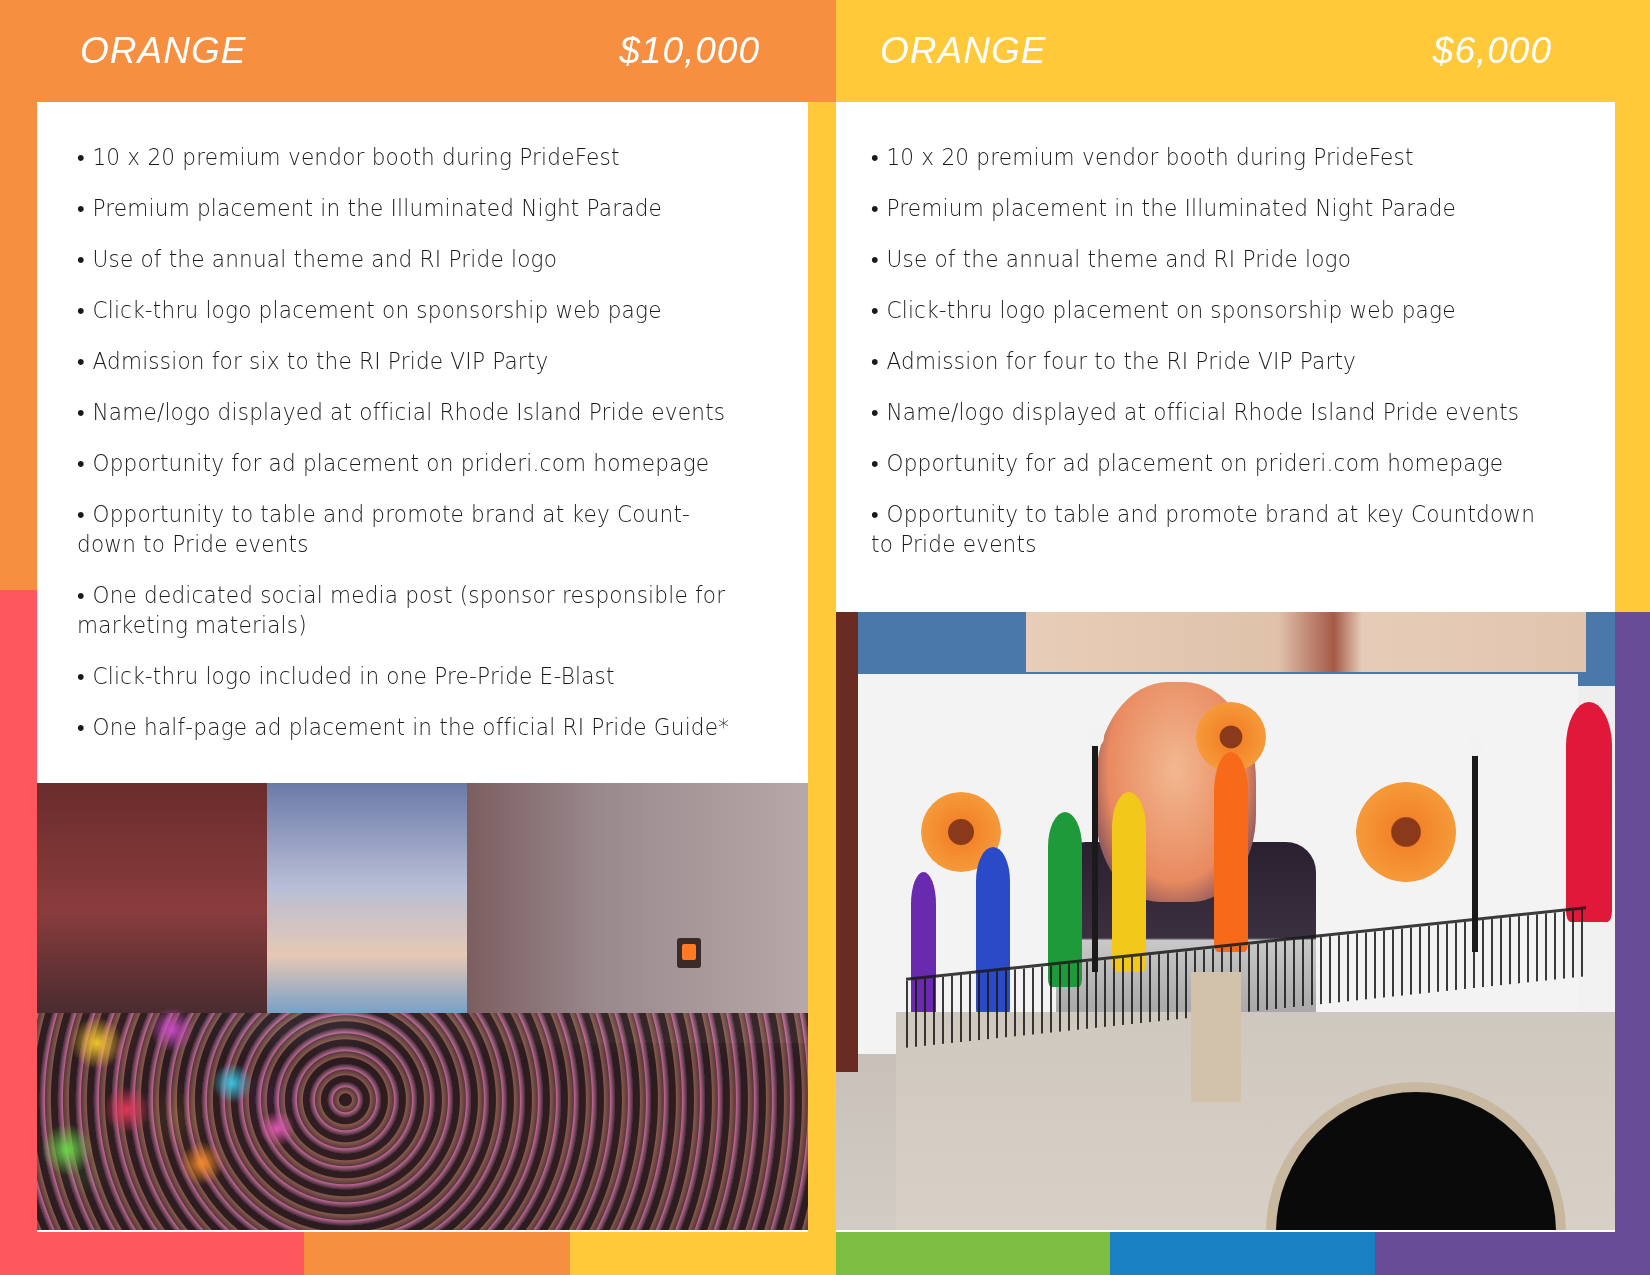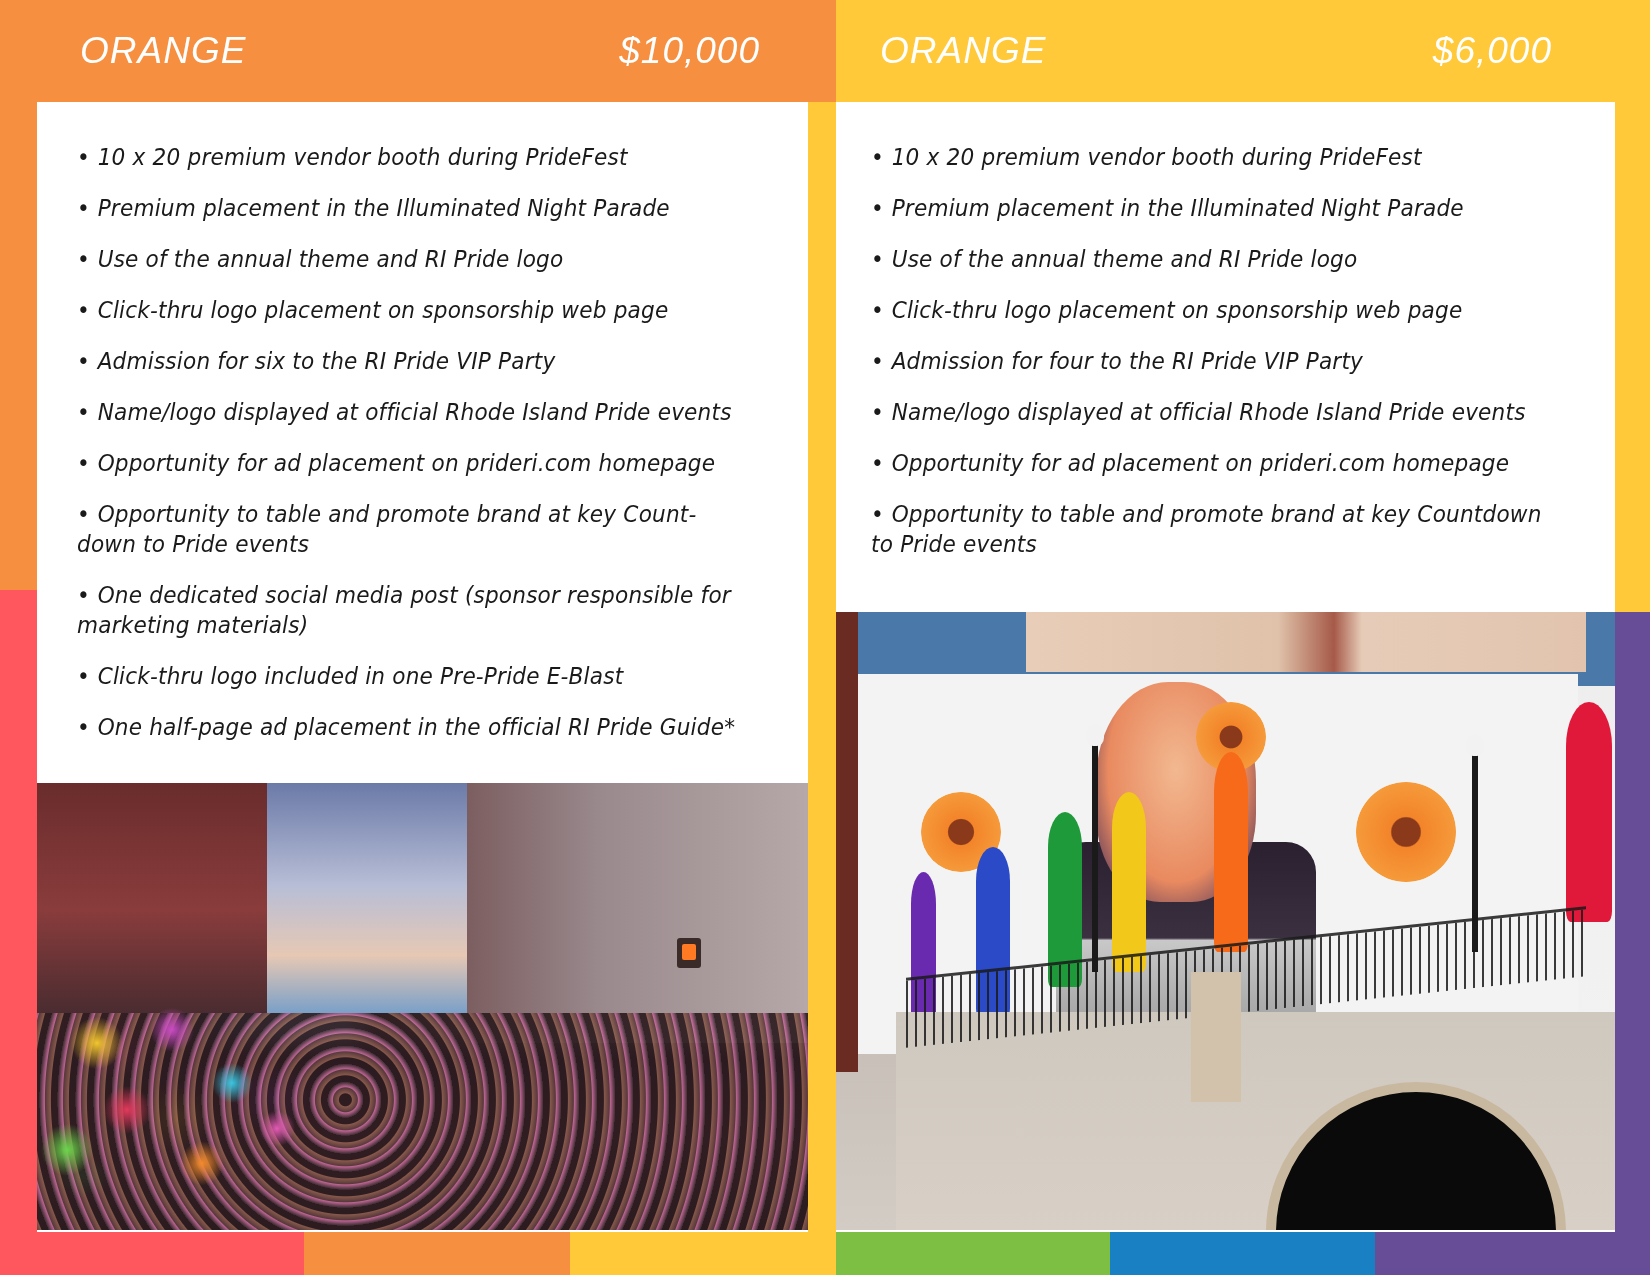--- a/index.html
+++ b/index.html
@@ -23,21 +23,21 @@
     transform-origin: left center;
   }
   #header-orange { left: 80px; top: 0; width: 680px; }
   #header-yellow { left: 880px; top: 0; width: 672px; }
 
   
   .panel { background: #ffffff; }
   #panel-orange { left: 37px; top: 102px; width: 771px; height: 681px; padding: 40px 36px 0 40px; }
   #panel-yellow { left: 836px; top: 102px; width: 779px; height: 510px; padding: 40px 30px 0 35px; }
 
-  .benefits { list-style: none; font-style: italic; }
+  .benefits { list-style: none; }
   .benefits li {
     font-family: "DejaVu Sans", "Liberation Sans", sans-serif;
     font-size: 22.5px; line-height: 30px; color: #1a1a1a; letter-spacing: 0.2px;
     font-weight: 300; margin-bottom: 21px; transform: scaleX(0.96); transform-origin: left;
     white-space: normal;
   }
   .benefits li .bullet { margin-right: 8px; }
 
   
   .photo { overflow: hidden; }

